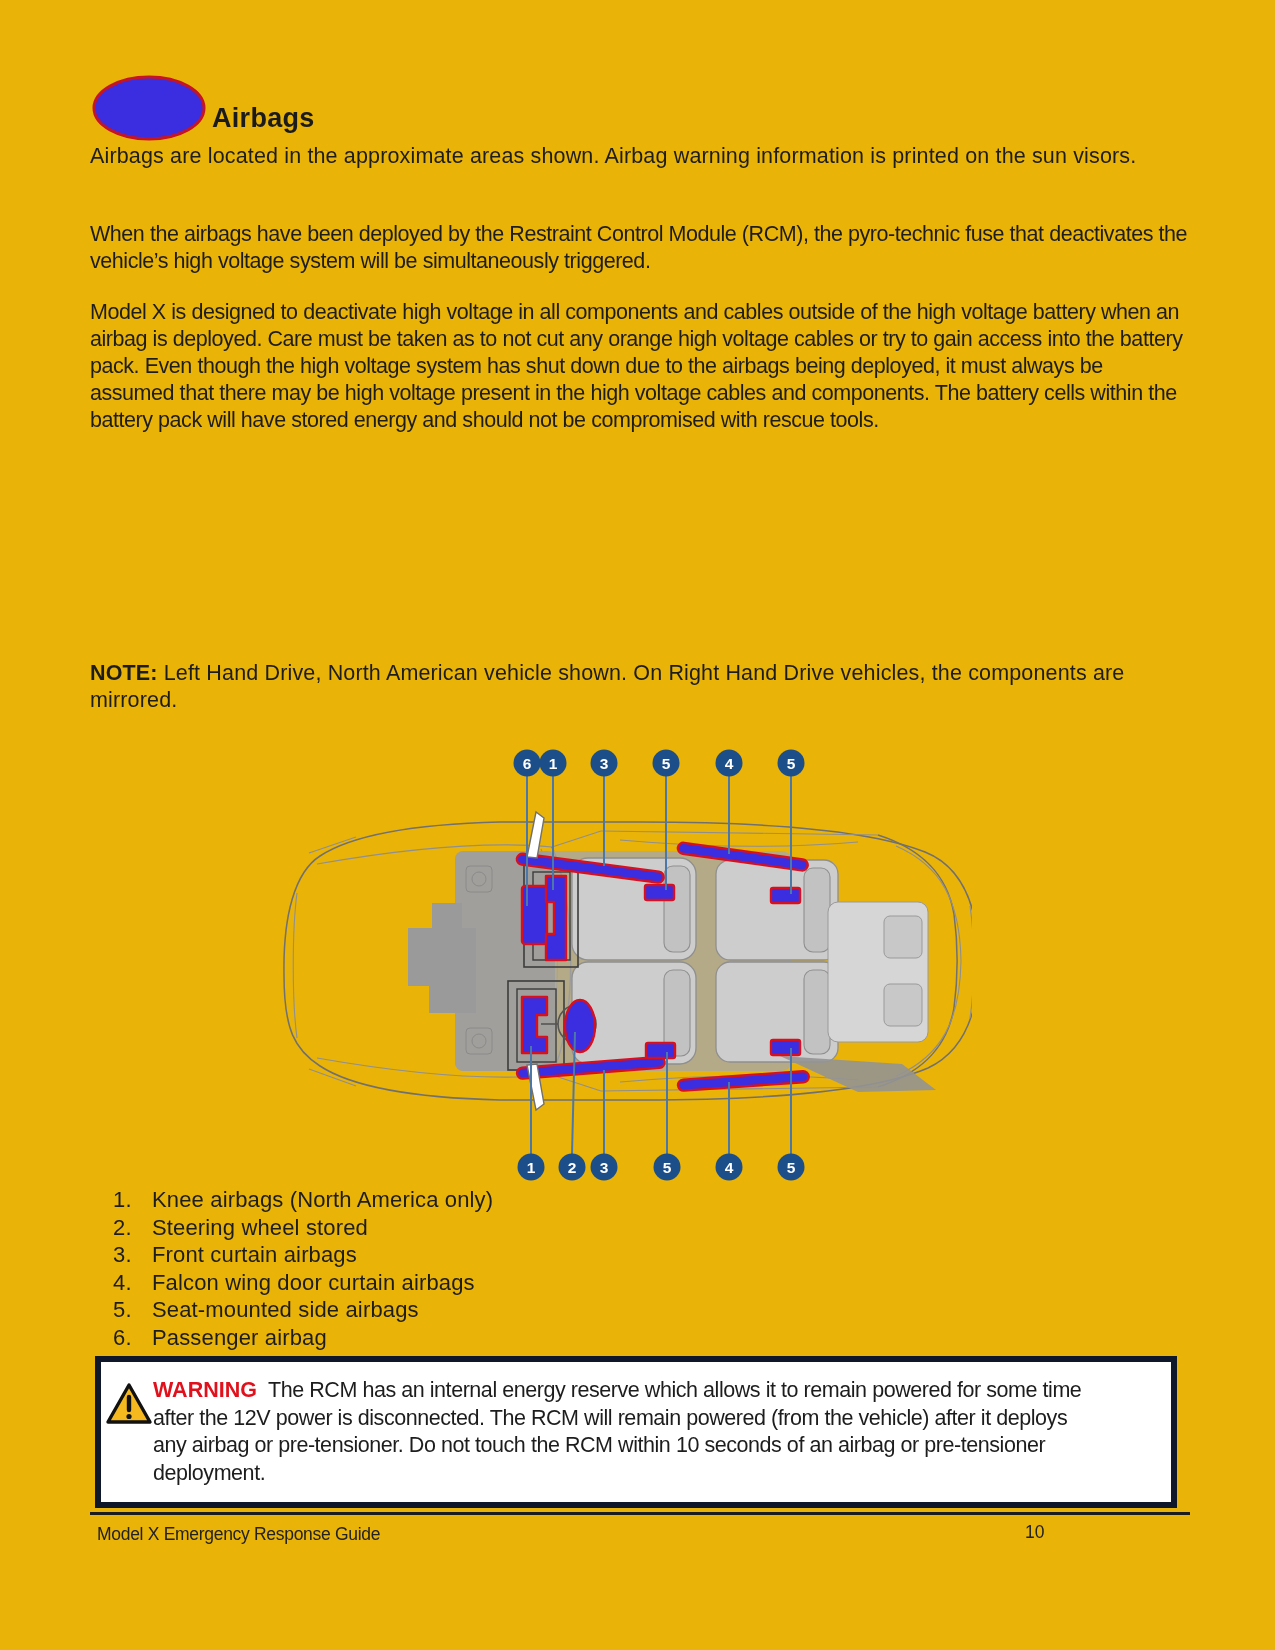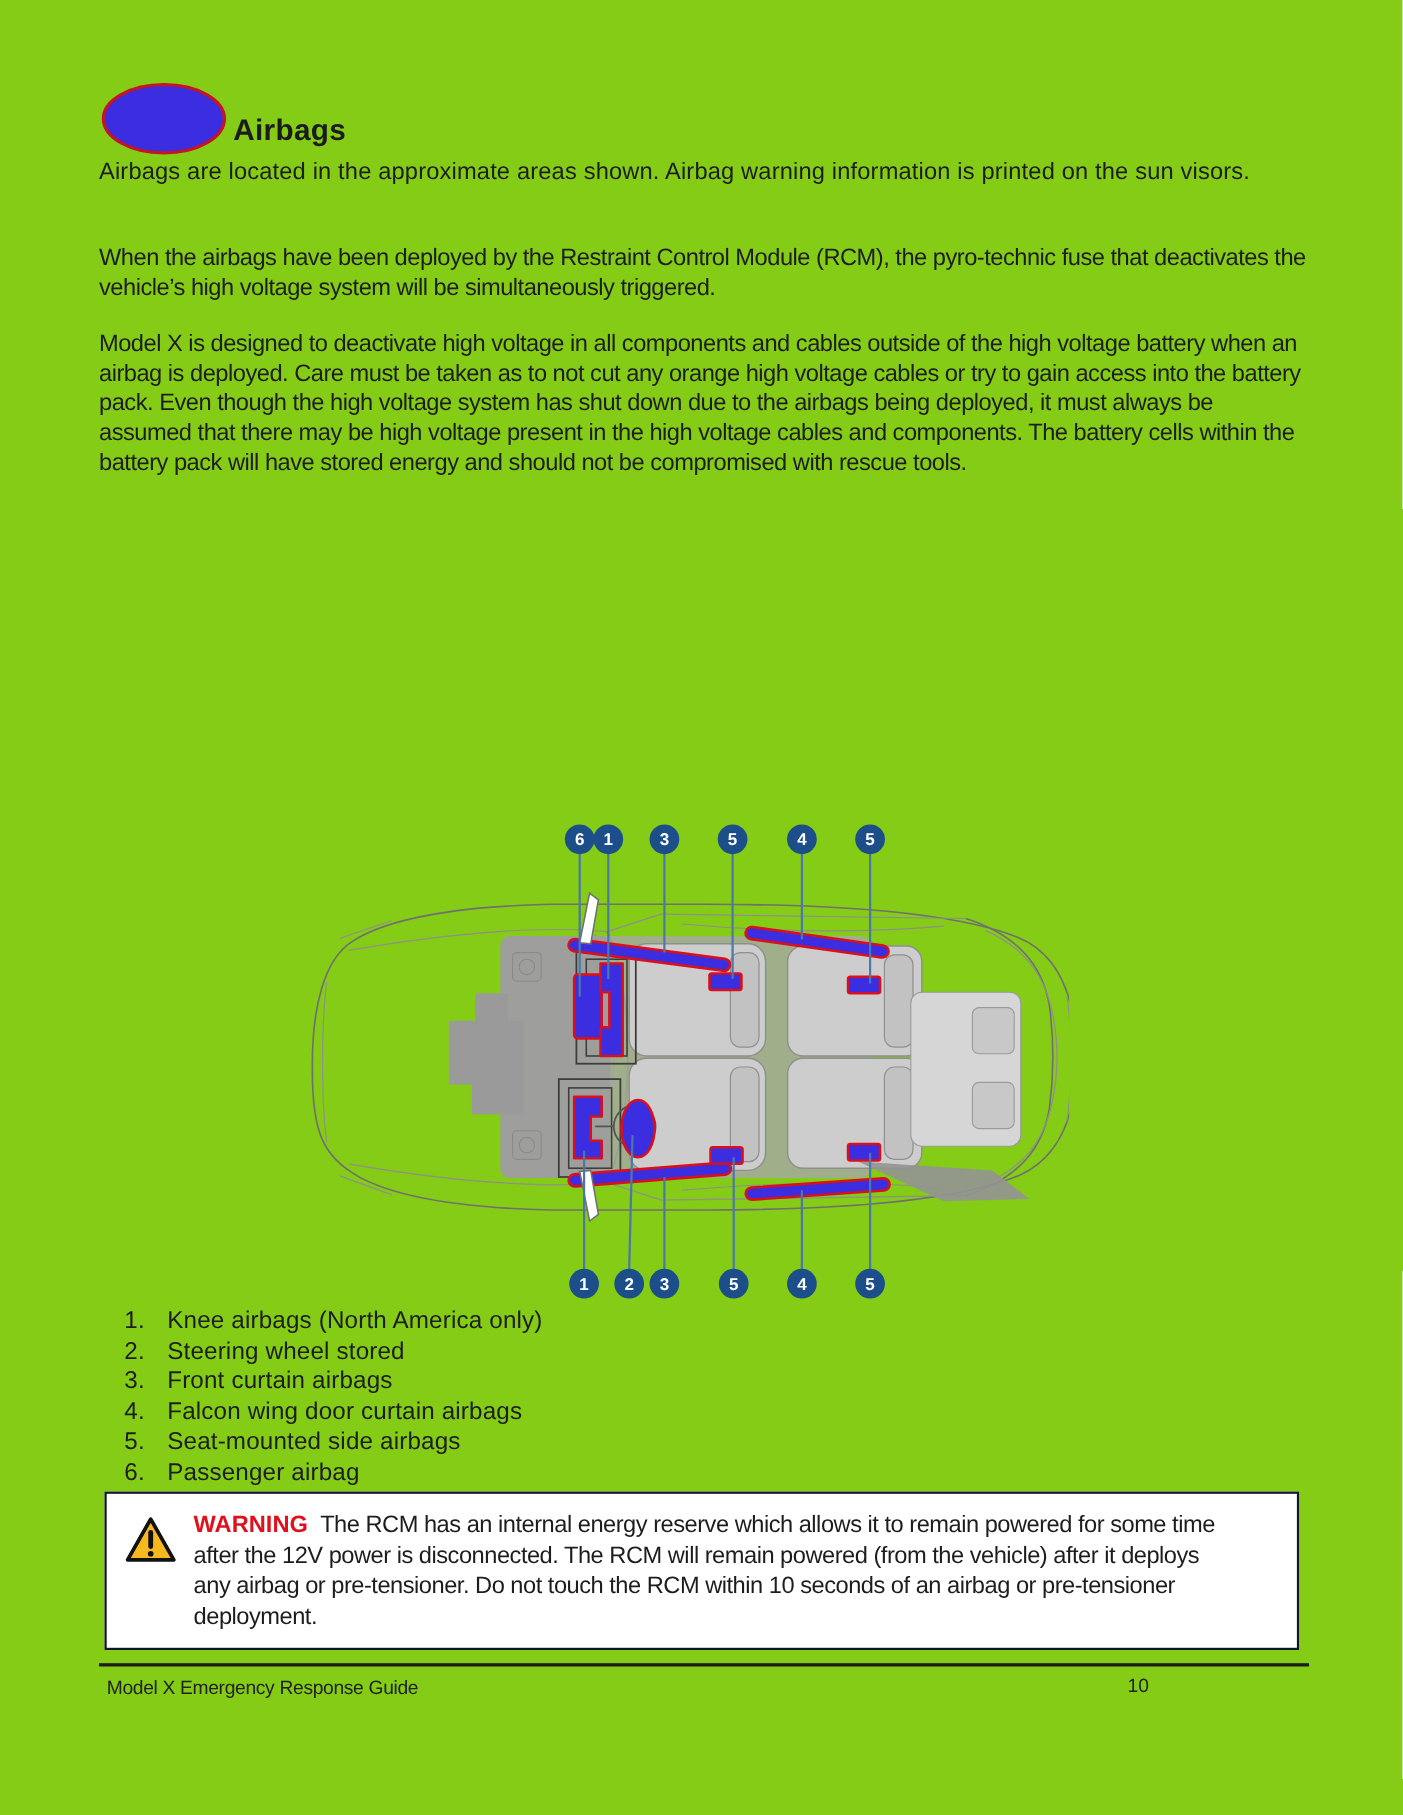--- a/index.html
+++ b/index.html
@@ -1,34 +1,34 @@
 <!DOCTYPE html>
 <html><head>
 <meta charset="utf-8">
 <style>
   html,body{margin:0;padding:0;background:#ffffff;}
   #page{
-    position:relative;width:1275px;height:1650px;background:#84cc16;overflow:hidden;
+    position:relative;width:1275px;height:1650px;background:#eab308;overflow:hidden;
     font-family:"Liberation Sans",sans-serif;color:#1d1d1d;
   }
   .heading{
     position:absolute;left:212px;top:103px;font-size:27px;font-weight:bold;
     letter-spacing:0.3px;color:#1b1b1b;
   }
   .para{position:absolute;left:90px;width:1102px;font-size:21.5px;line-height:27px;}
   .cond{letter-spacing:-0.45px;}
   .wide{letter-spacing:0.15px;}
   .bold{font-weight:bold;}
   .legend{position:absolute;left:113px;top:1186px;font-size:22px;line-height:27.6px;letter-spacing:0.15px;}
   .legend-item{display:flex;}
   .legend-num{width:39px;flex:0 0 39px;}
   .warning-box{
     position:absolute;left:95px;top:1356px;width:1051px;height:112px;
-    border:2px solid #0f172a;background:#fff;display:flex;gap:15px;
-    padding:15px 15px 13px 16px;
+    border:6px solid #0f172a;background:#fff;display:flex;
+    padding:15px 15px 13px 4px;
   }
   .warning-icon{flex:0 0 48px;padding-top:4px;}
   .warning-text{font-size:21.5px;line-height:27.5px;max-width:935px;letter-spacing:-0.45px;}
   .warning-label{color:#e0111c;font-weight:bold;letter-spacing:0;padding-right:6px;}
   .footer-line{position:absolute;left:90px;top:1512px;width:1100px;height:2.5px;background:#1c1c1c;}
   .footer-left{position:absolute;left:97px;top:1524px;font-size:17.5px;letter-spacing:-0.3px;color:#222;}
   .footer-page{position:absolute;left:1025px;top:1522px;width:60px;text-align:left;font-size:17.5px;color:#222;}
   .diagram-svg{position:absolute;left:248px;top:740px;}
   .section-ellipse{position:absolute;left:90px;top:73px;}
   .carline{fill:none;stroke:#8f8f8f;stroke-width:1.1px;}
@@ -49,20 +49,23 @@
   <svg class="section-ellipse" width="118" height="70" viewBox="0 0 118 70">
     <ellipse cx="59" cy="35" rx="55" ry="31" fill="#3a2ee0" stroke="#c41425" stroke-width="3"></ellipse>
   </svg>
 
   <div class="heading">Airbags</div>
 
   <div class="para cond" style="top:221px;">When the airbags have been deployed by the Restraint Control Module (RCM), the pyro-technic fuse that deactivates the vehicle’s high voltage system will be simultaneously triggered.</div>
   <div class="para wide" style="top:143px;">Airbags are located in the approximate areas shown. Airbag warning information is printed on the sun visors.</div>
   <div class="para cond" style="top:299px;">Model X is designed to deactivate high voltage in all components and cables outside of the high voltage battery when an airbag is deployed. Care must be taken as to not cut any orange high voltage cables or try to gain access into the battery pack. Even though the high voltage system has shut down due to the airbags being deployed, it must always be assumed that there may be high voltage present in the high voltage cables and components. The battery cells within the battery pack will have stored energy and should not be compromised with rescue tools.</div>
 
+  <div class="para wide" style="top:660px;">
+    <span class="bold">NOTE:</span><span> Left Hand Drive, North American vehicle shown. On Right Hand Drive vehicles, the components are mirrored.</span>
+  </div>
 
   <svg class="diagram-svg" width="724" height="448" viewBox="248 740 724 448">
 
     <g>
       <path class="carline-dark" fill="#ffffff" d="M284 975 C283 915 295 872 320 856 C355 833 420 824 500 822 L640 822 C760 822 870 830 925 852 C960 866 978 902 979 960 C979 1015 962 1052 928 1068 C872 1092 762 1100 642 1100 L500 1100 C420 1098 355 1089 320 1066 C295 1050 284 1030 284 975 Z"></path>
       <path class="carline" d="M297 893 C292 930 292 1002 297 1038"></path>
       <path class="carline" d="M309 853 L356 837"></path>
       <path class="carline" d="M309 1069 L356 1086"></path>
       <path class="carline" d="M317 864 C420 846 500 842 552 847"></path>
       <path class="carline" d="M317 1058 C420 1076 500 1080 552 1075"></path>

